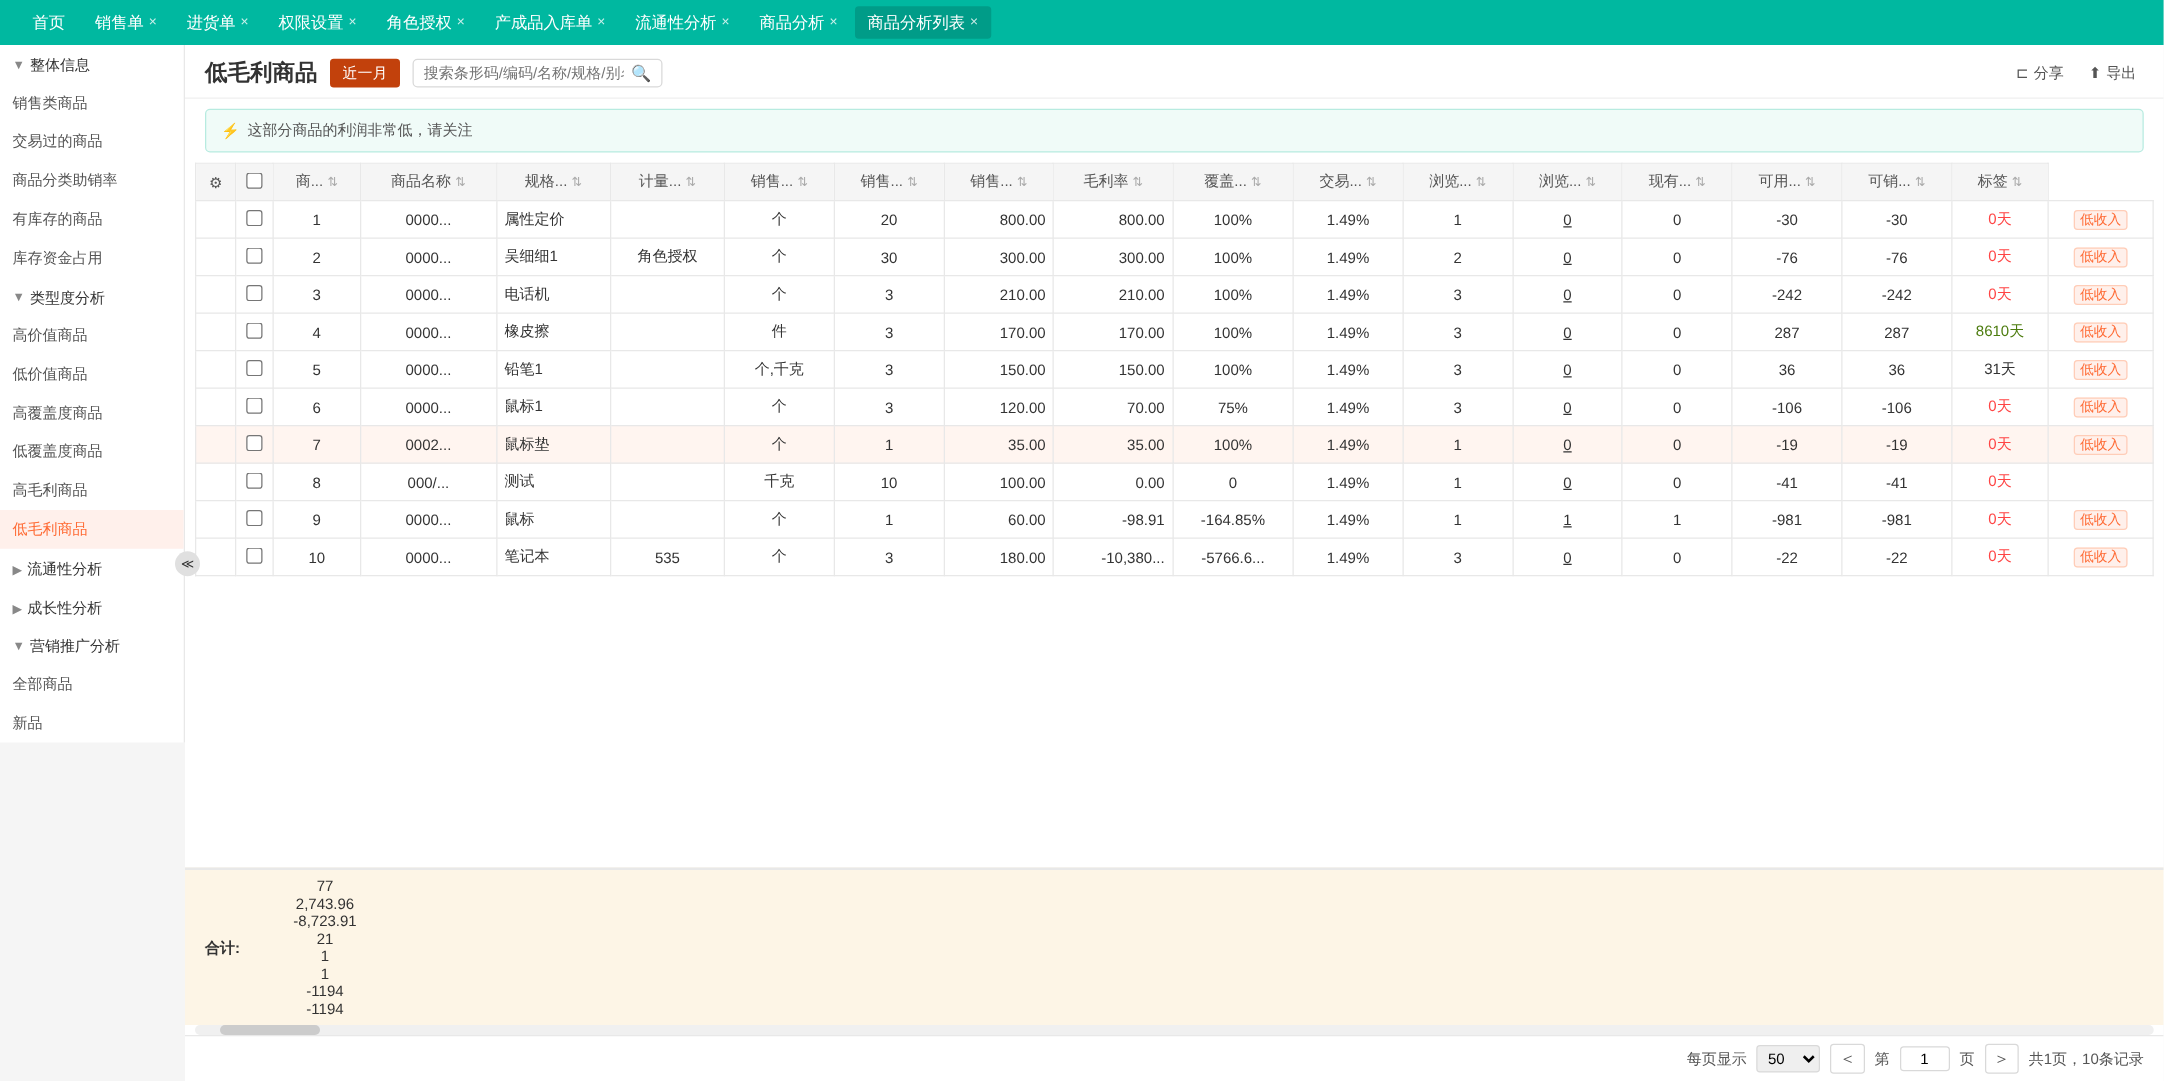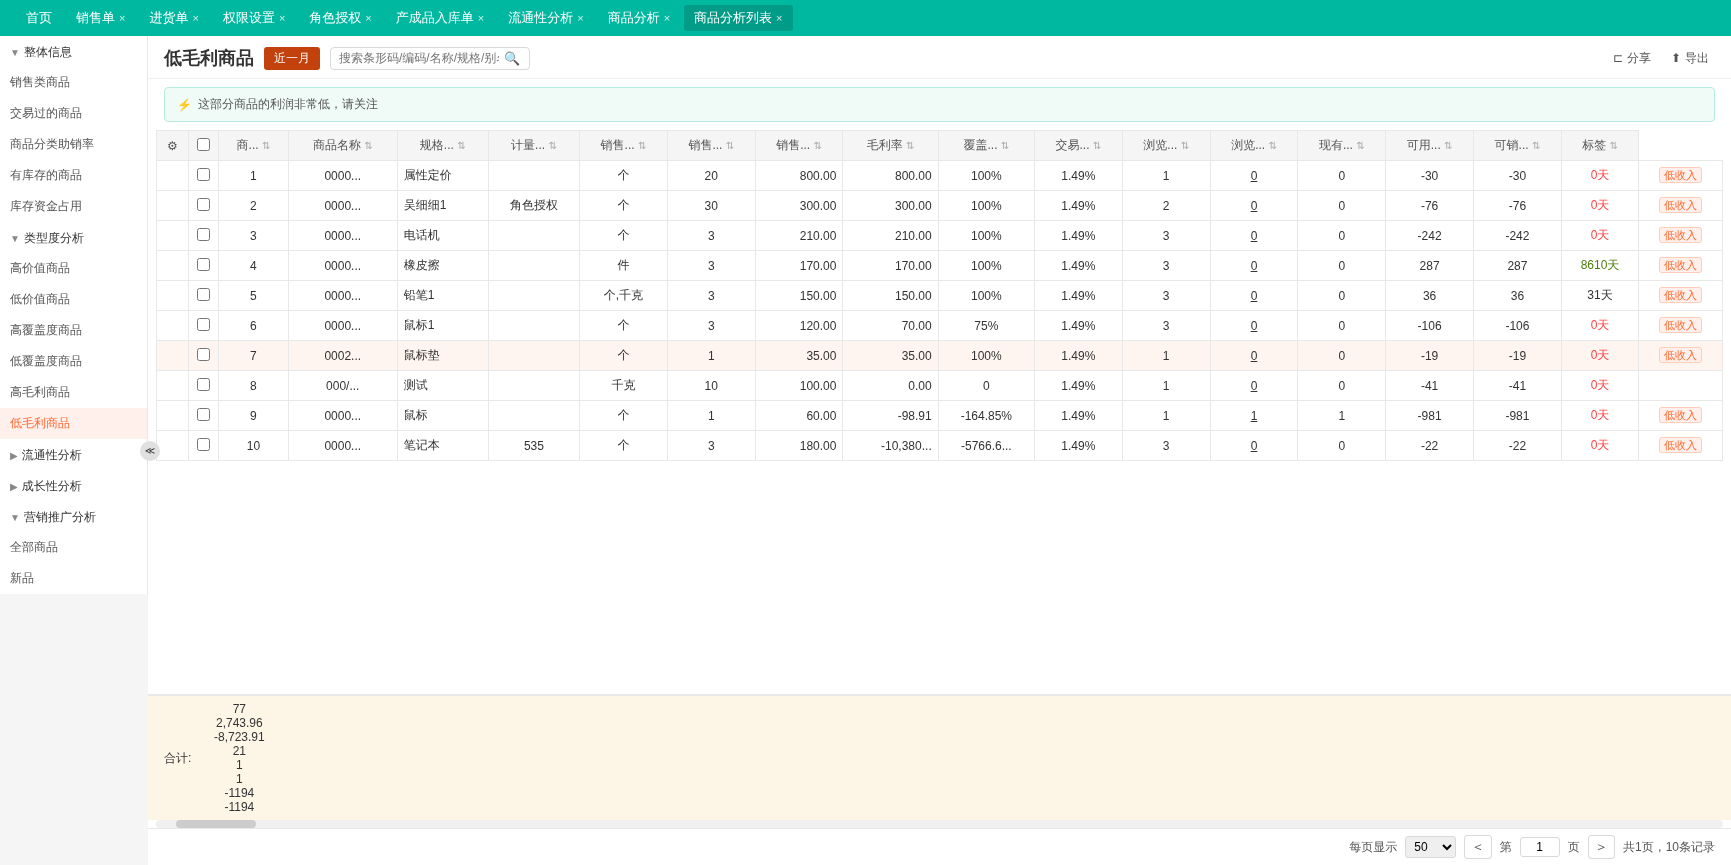--- a/index.html
+++ b/index.html
@@ -176,21 +176,21 @@
     
     .table-footer {
       background: #fdf5e6;
       border-top: 2px solid #e8e8e8;
       padding: 6px 16px;
       display: flex;
       align-items: center;
       font-size: 12px;
       color: #333;
     }
-    .footer-label { font-weight: normal; margin-right: 8px; }
+    .footer-label { font-weight: bold; margin-right: 28px; }
     .footer-values {
       display: flex;
       gap: 0;
       flex-direction: column;
     }
     .footer-cell {
       padding: 0 8px;
       min-width: 80px;
       text-align: center;
     }

